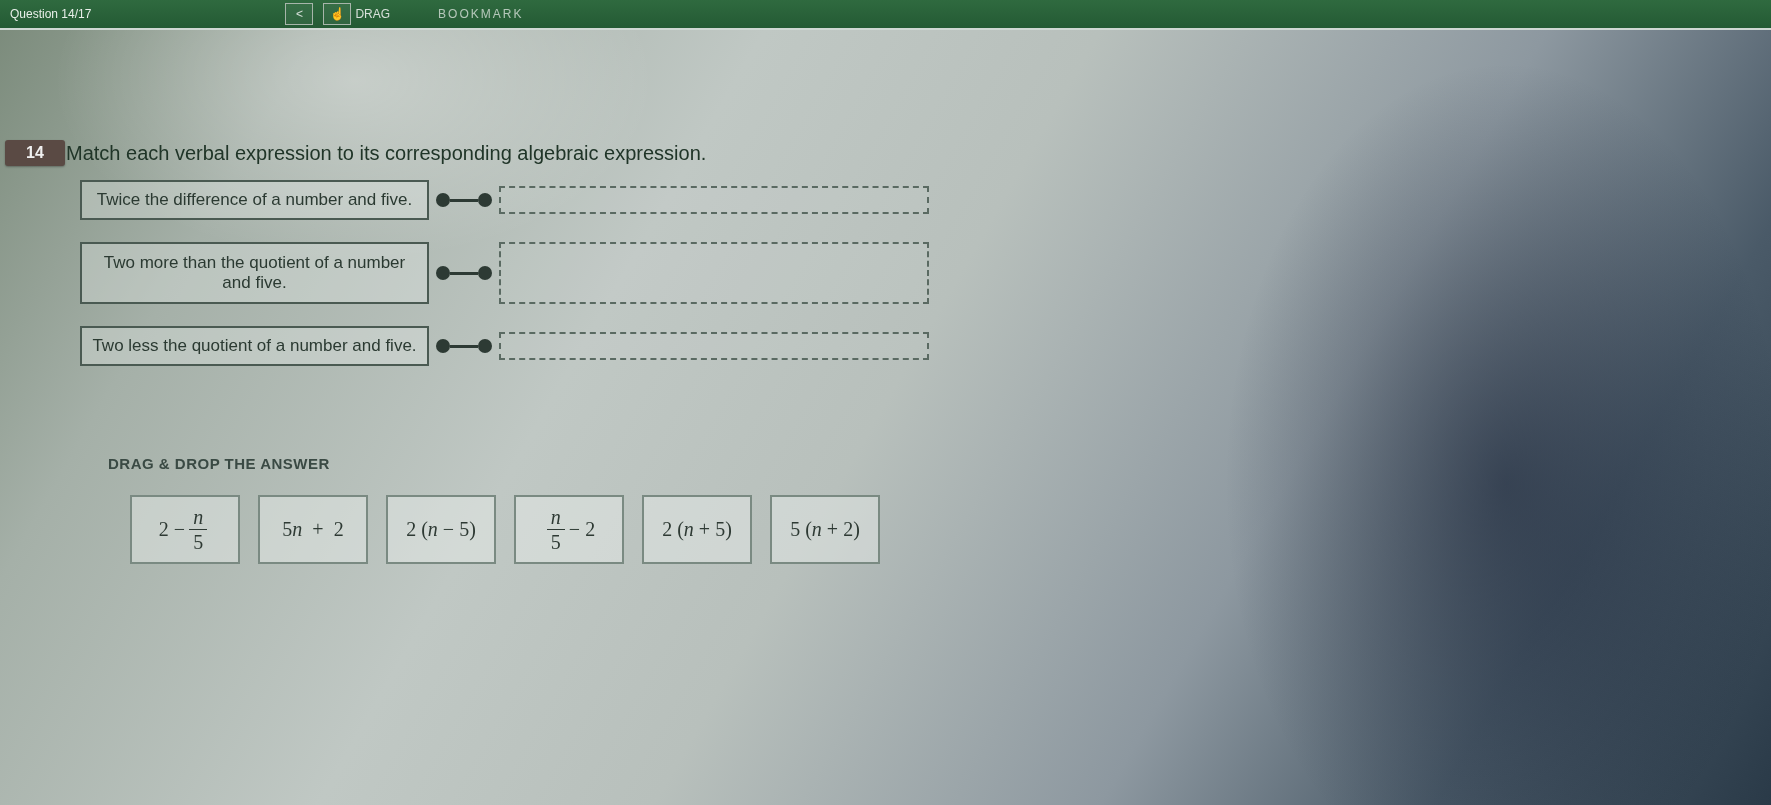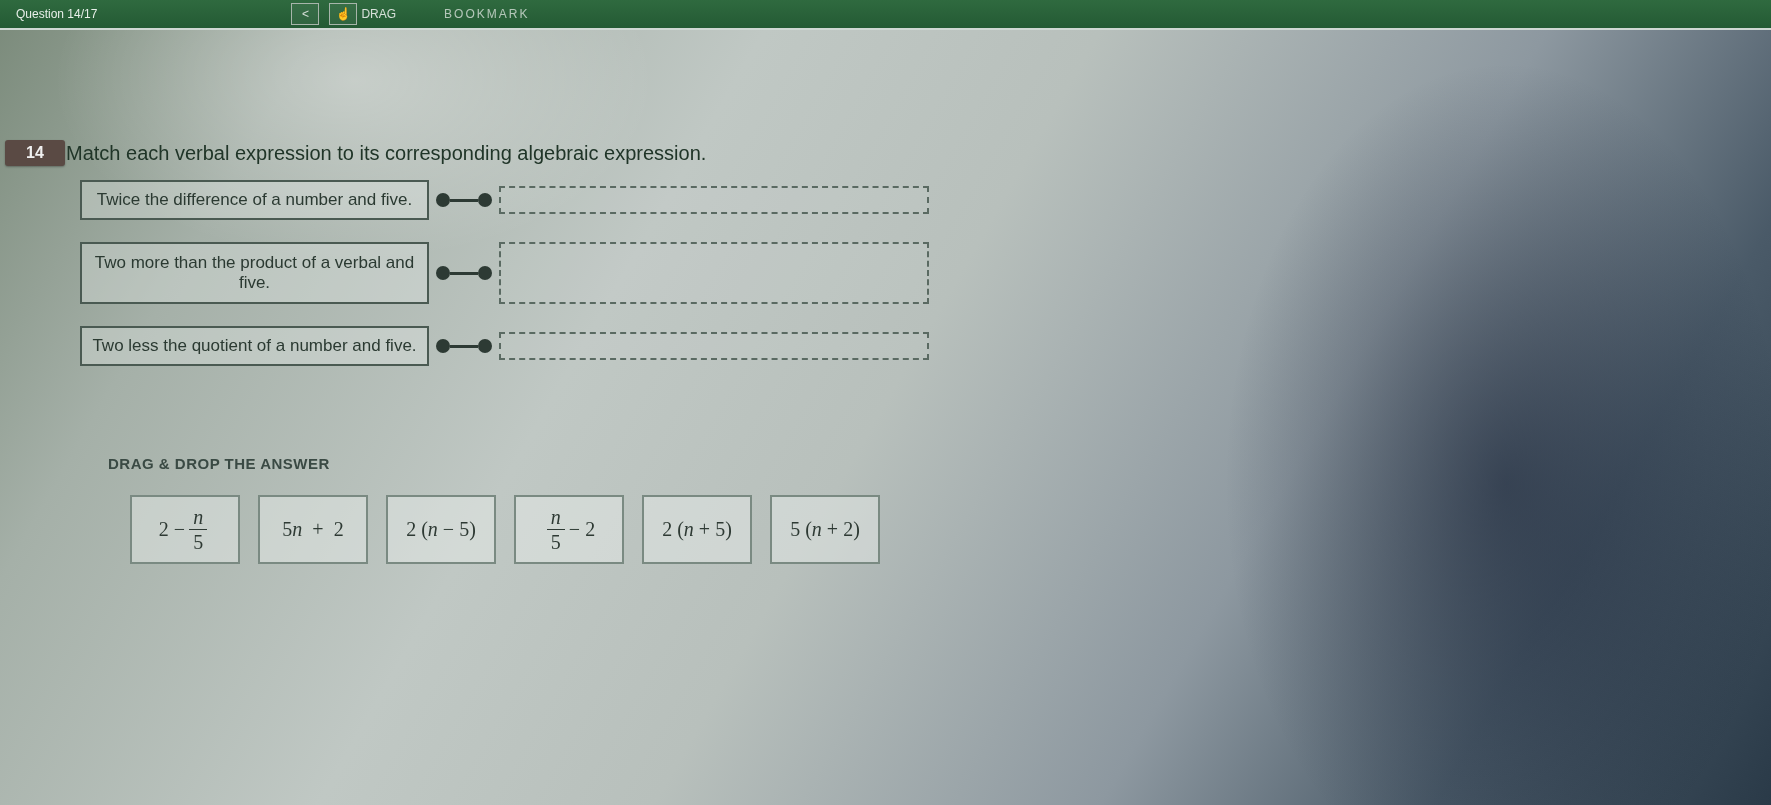--- a/index.html
+++ b/index.html
@@ -17,21 +17,21 @@
                 radial-gradient(ellipse 400px 600px at 85% 60%, rgba(20,30,50,0.55), transparent 70%);
     pointer-events: none;
   }
   .topbar {
     height: 30px;
     background: linear-gradient(#2f6a3f, #245a34);
     border-bottom: 2px solid #cfd7d3;
     display: flex;
     align-items: center;
     gap: 4px;
-    padding: 0 16px;
+    padding: 0 10px;
     color: #d7e0d9;
     font-size: 12px;
     position: relative;
     z-index: 2;
   }
   .topbar .qind { color: #e8efe9; }
   .topbar .navbtn {
     width: 28px; height: 22px;
     border: 1px solid #a7b5aa;
     display: inline-flex; align-items: center; justify-content: center;
@@ -175,21 +175,21 @@
       <div class="verbal">Twice the difference of a number and five.</div>
       <div class="connector">
         <span class="dot"></span>
         <span class="line"></span>
         <span class="dot"></span>
       </div>
       <div class="drop short"></div>
     </div>
 
     <div class="row tall">
-      <div class="verbal">Two more than the product of a verbal and five.</div>
+      <div class="verbal">Two more than the quotient of a number and five.</div>
       <div class="connector">
         <span class="dot"></span>
         <span class="line"></span>
         <span class="dot"></span>
       </div>
       <div class="drop"></div>
     </div>
 
     <div class="row">
       <div class="verbal">Two less the quotient of a number and five.</div>

